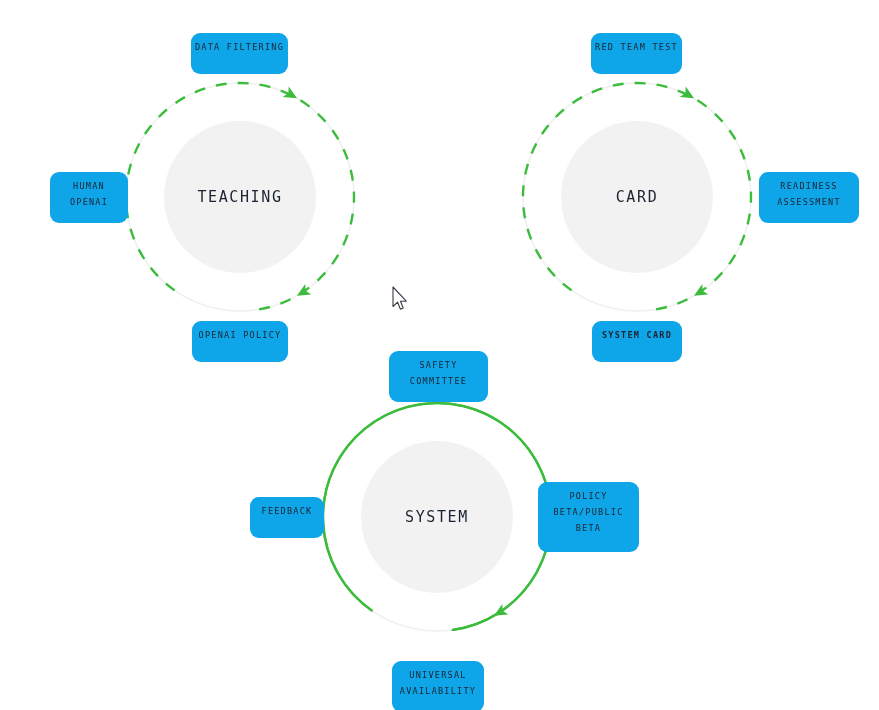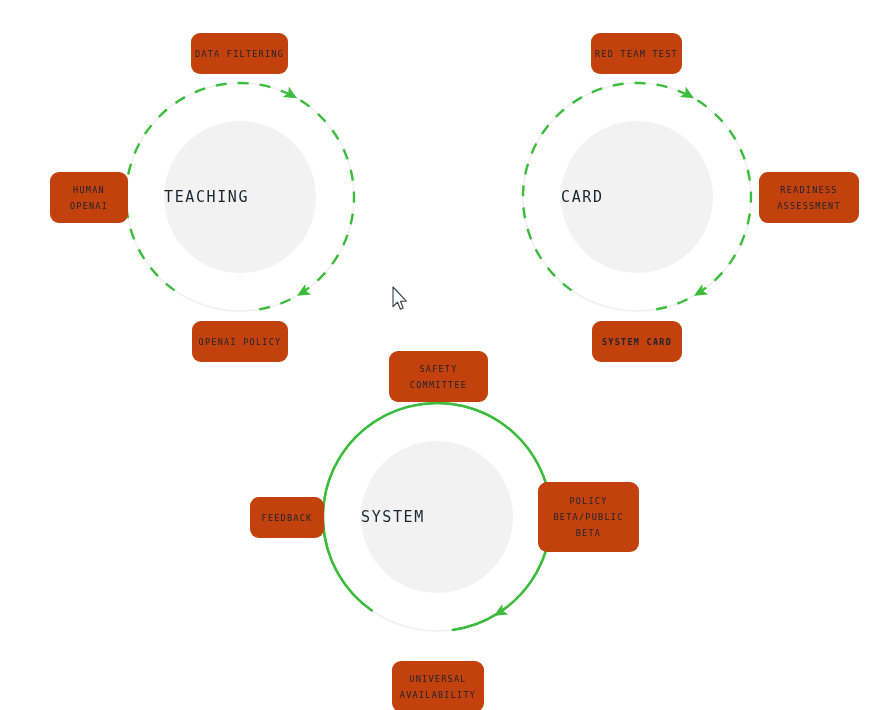--- a/index.html
+++ b/index.html
@@ -15,39 +15,39 @@
 
   
   #rings{position:absolute;left:0;top:0;width:879px;height:710px;}
 
   
   .hub{
     position:absolute;
     width:152px;height:152px;
     border-radius:50%;
     background:#f2f2f2;
-    display:flex;align-items:center;justify-content:flex-start;
+    display:flex;align-items:center;justify-content:center;
   }
   .hub-label{
     font-size:15px;
     letter-spacing:1.6px;
     color:#1b2430;
     font-weight:400;
     white-space:nowrap;
   }
 
   
   .card{
     position:absolute;
-    background:#c2410c;
+    background:#0ea5e9;
     border-radius:9px;
     display:flex;
     flex-direction:column;
     align-items:center;
-    justify-content:center;
+    justify-content:flex-start;
     box-sizing:border-box;
     padding:6px 10px;
   }
   .card-line{
     font-size:8.5px;
     letter-spacing:1.25px;
     color:#1b2430;
     line-height:16px;
     white-space:nowrap;
     text-align:center;

